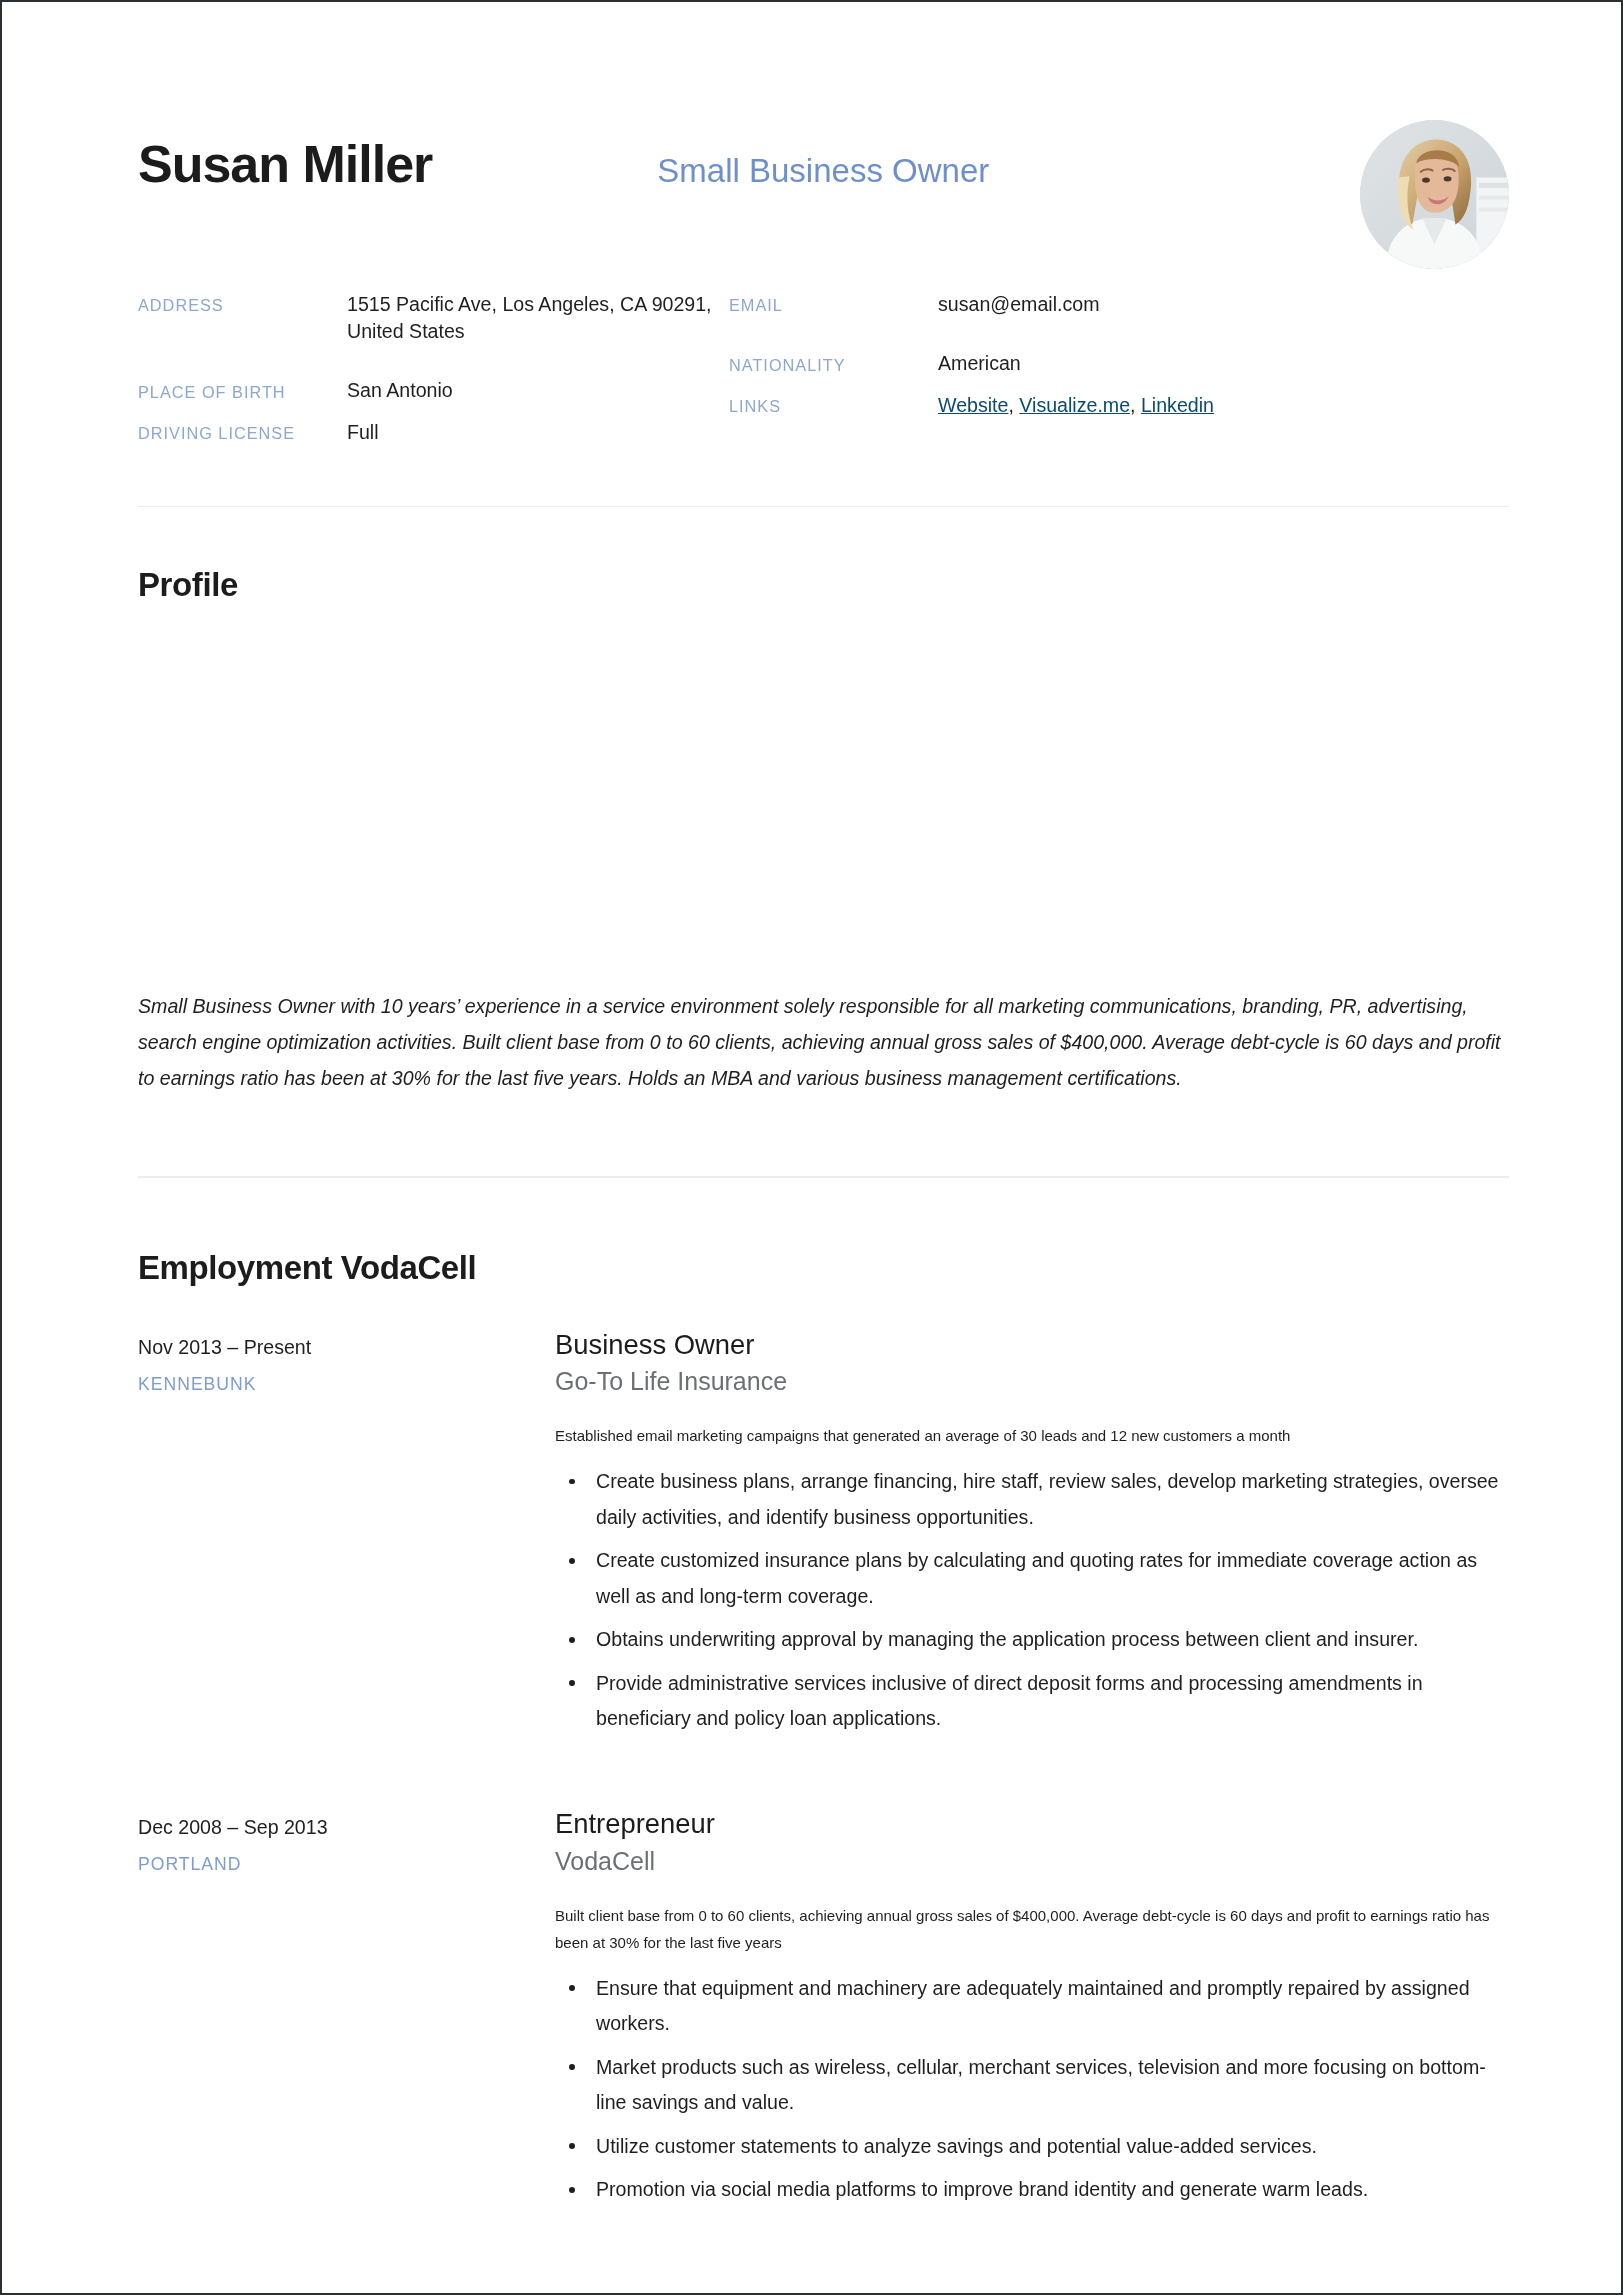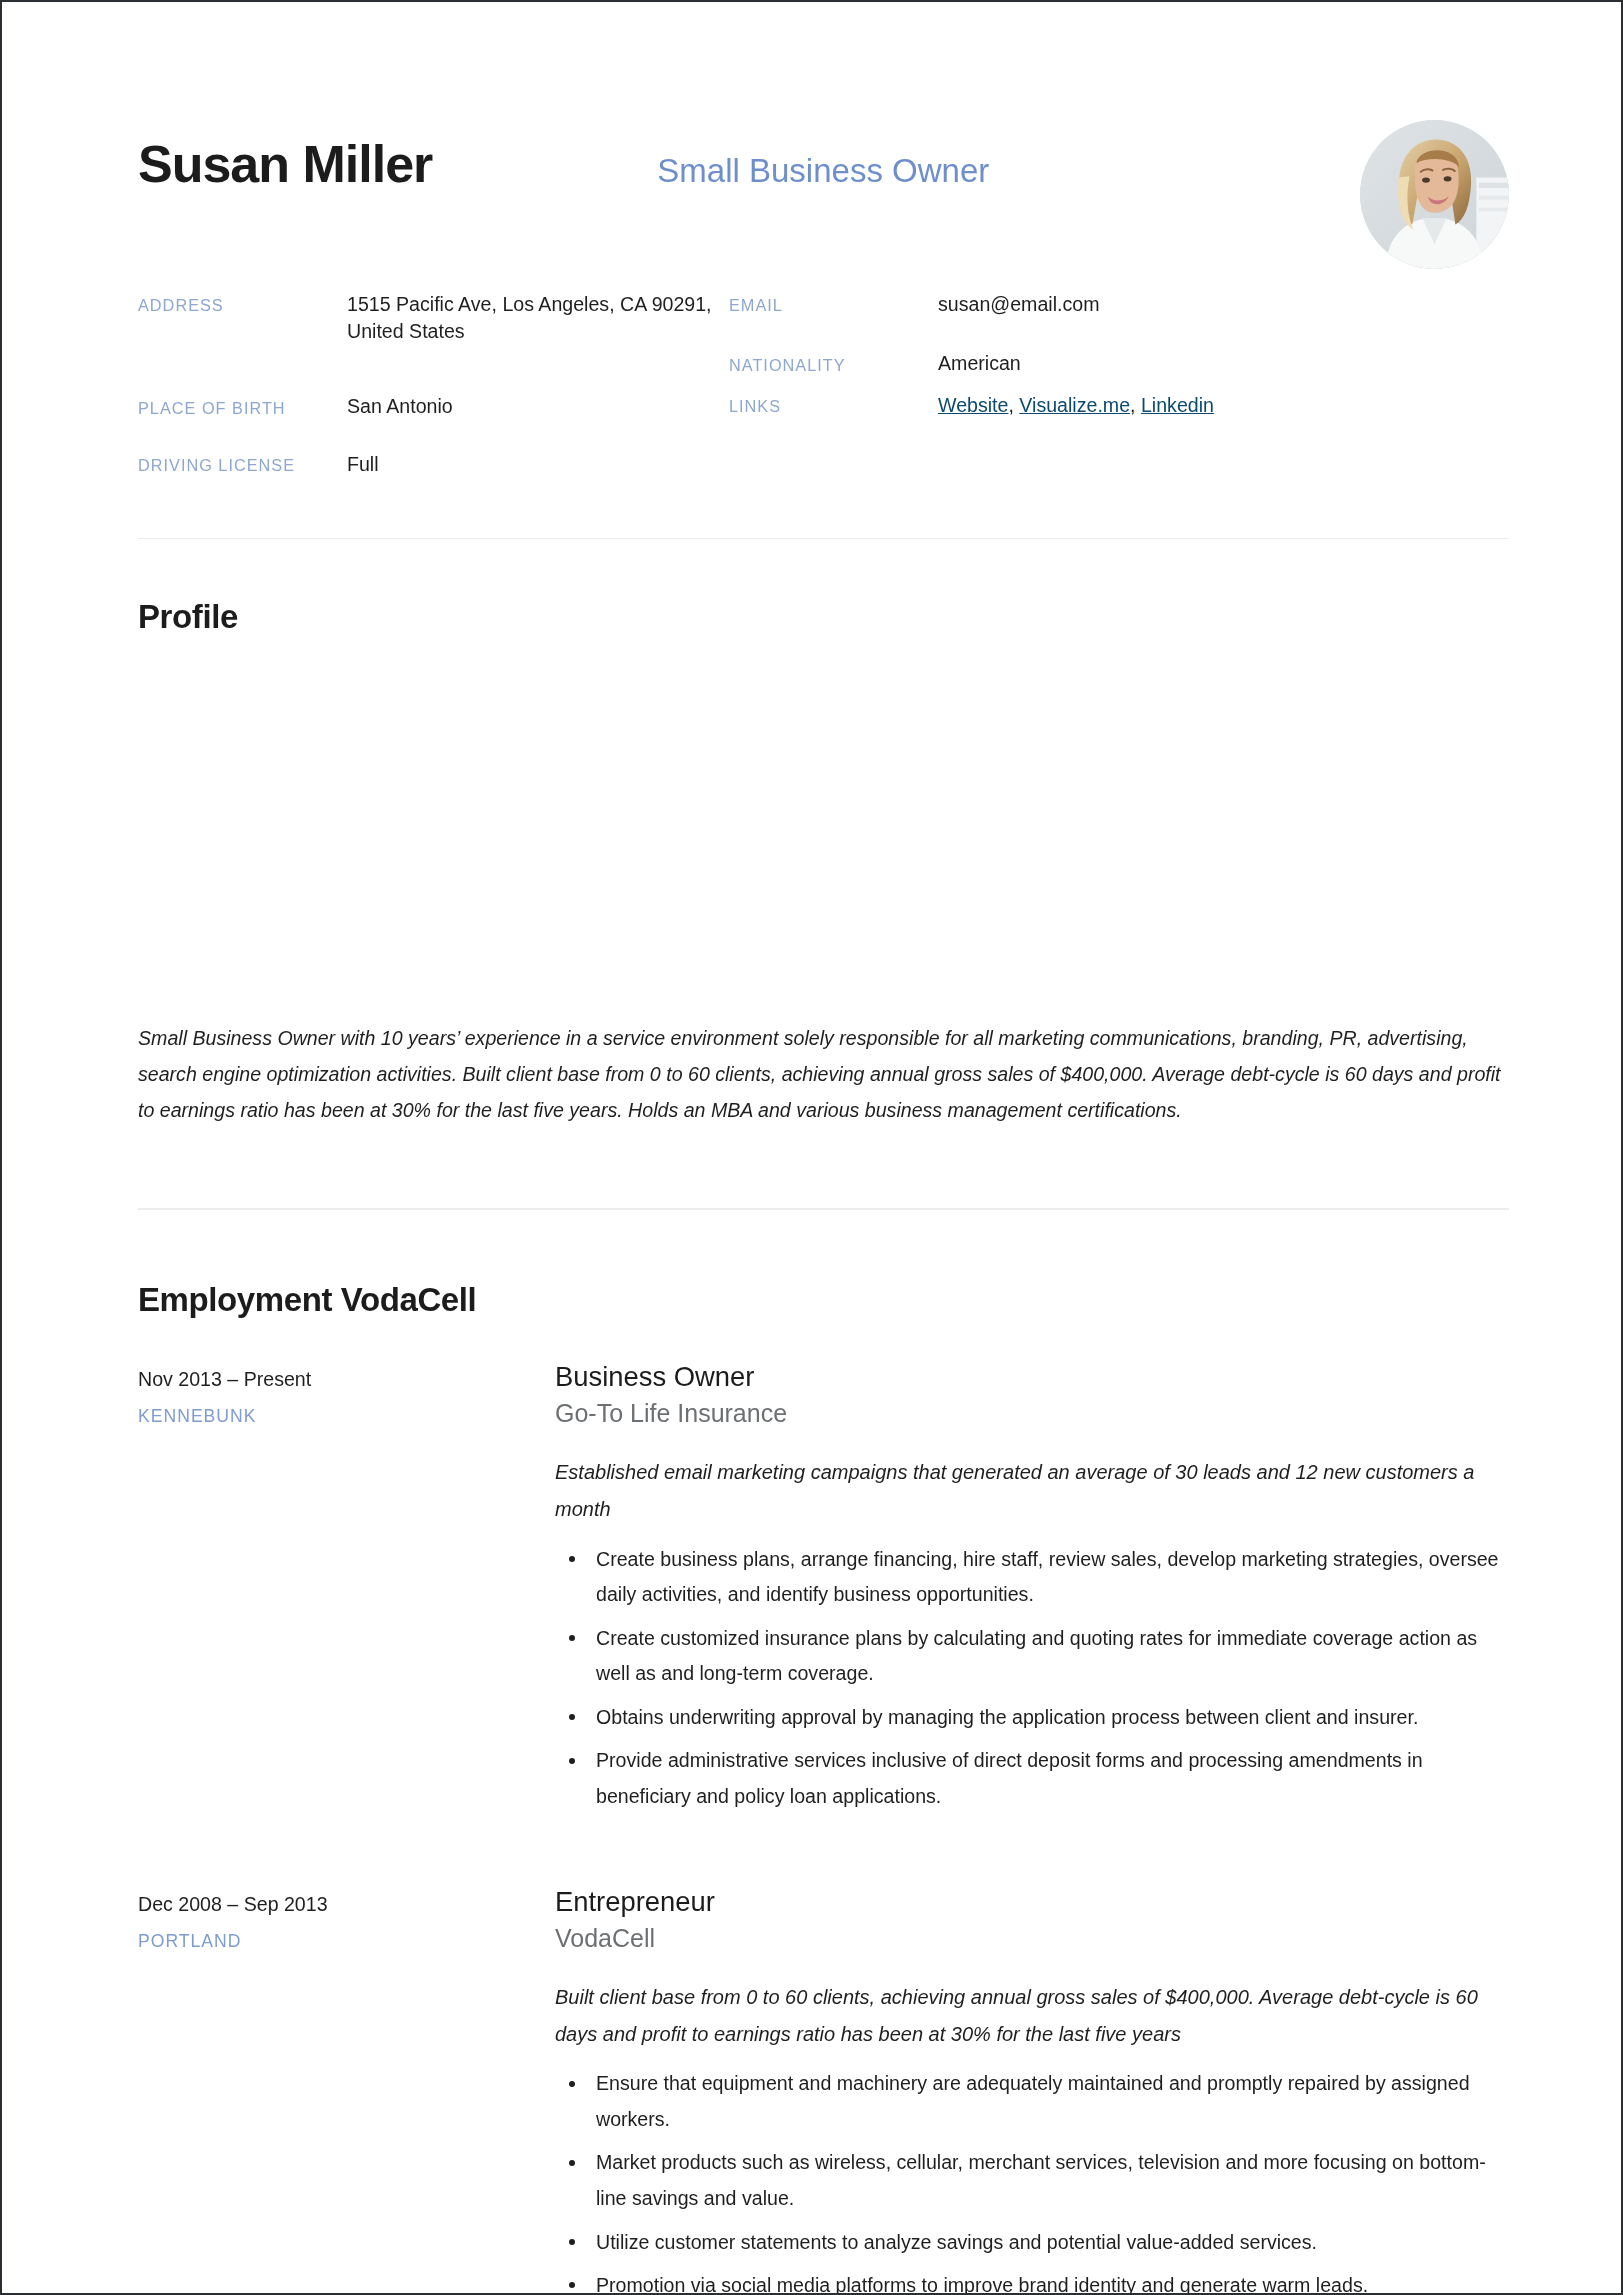--- a/index.html
+++ b/index.html
@@ -74,21 +74,21 @@
 
   
   .contact {
     display: flex;
     margin-top: 34px;
   }
   .contact-col {
     display: flex;
     flex-direction: column;
   }
-  .contact-col.left { width: 591px; gap: 16px; }
+  .contact-col.left { width: 591px; }
   .contact-col.right { flex: 1; }
   .contact-row {
     display: flex;
     align-items: flex-start;
     margin-bottom: 17px;
   }
   .contact-row:last-child { margin-bottom: 0; }
   .c-label {
     width: 209px;
     flex: 0 0 209px;
@@ -183,22 +183,21 @@
     color: #1c1c1c;
     line-height: 1.18;
   }
   .job-company {
     font-size: 25px;
     color: #6d7073;
     line-height: 1.2;
     margin-top: 5.2px;
   }
   .job-summary {
-    font-size: 20px;
-    font-style: italic;
+    font-size: 15px;
     color: #1f1f1f;
     line-height: 1.82;
     margin-top: 26px;
   }
   .job-bullets {
     list-style: none;
     margin: 14.4px 0 0 0;
     padding: 0;
   }
   .job-bullets li {

